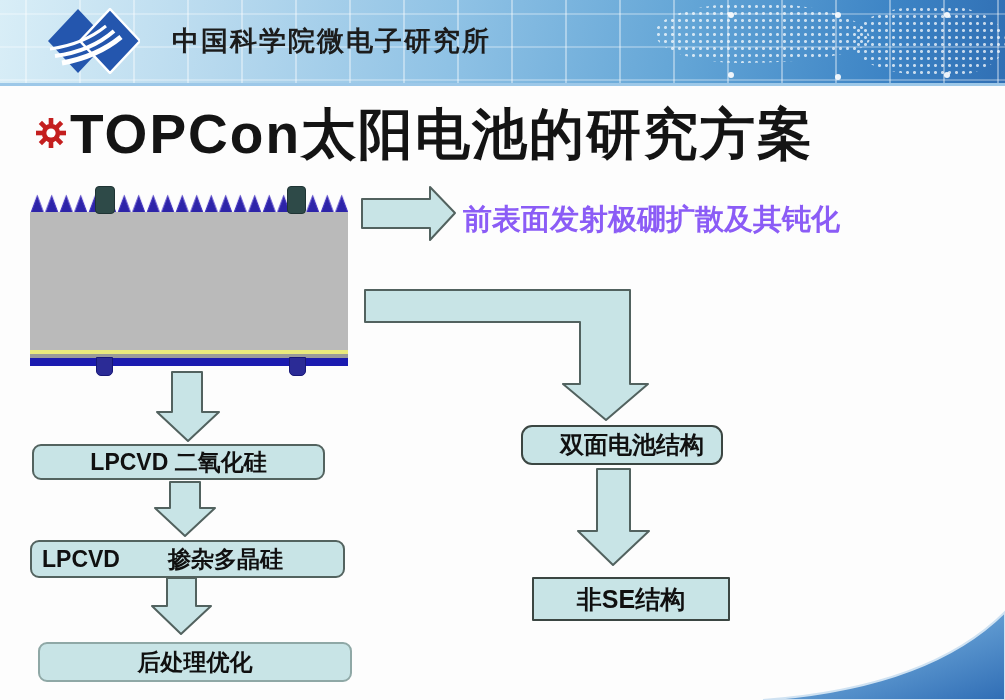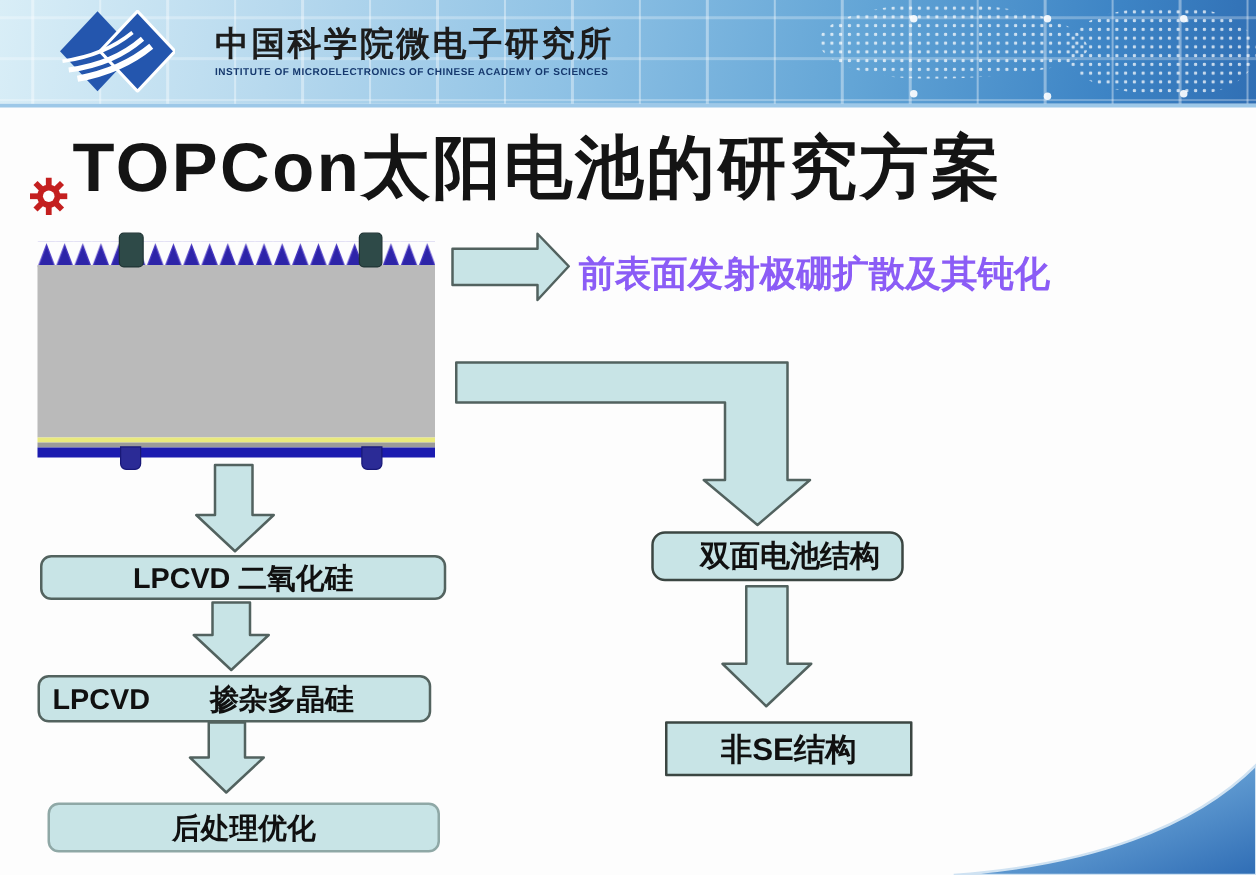--- a/index.html
+++ b/index.html
@@ -21,40 +21,40 @@
   #map1{left:655px;top:3px;width:215px;height:60px;border-radius:45% 55% 60% 40%/50% 60% 40% 50%;}
   #map2{left:855px;top:6px;width:150px;height:70px;border-radius:55% 45% 40% 60%/45% 55% 55% 45%;}
   .node-dot{position:absolute;width:6px;height:6px;border-radius:50%;background:#fff;opacity:.9;}
 
   #logo{position:absolute;left:48px;top:8px;display:flex;align-items:center;gap:20px;}
   #logo-text{margin-left:12px;}
   #logo-title{font-size:27px;font-weight:bold;color:#1c1c1c;letter-spacing:2px;line-height:30px;}
   #logo-subtitle{font-size:8px;font-weight:bold;color:#16396e;letter-spacing:.4px;margin-top:3px;}
 
   
-  #title-row{position:absolute;left:24px;top:98px;display:flex;align-items:flex-end;}
+  #title-row{position:absolute;left:36px;top:98px;display:flex;align-items:flex-start;}
   #gear{margin-top:20px;margin-right:4px;flex:0 0 auto;}
   #slide-title{margin:0;font-size:55px;font-weight:bold;color:#141414;letter-spacing:2px;white-space:nowrap;}
 
   
   .abs{position:absolute;}
   #wafer-body{left:30px;top:212px;width:318px;height:138px;background:#bababa;}
   #wafer-label{left:142px;top:280px;font-size:24px;font-weight:bold;color:#111;}
   #rear-yellow{left:30px;top:350px;width:318px;height:4px;background:#e9e97d;}
   #rear-gray{left:30px;top:354px;width:318px;height:4px;background:#9a9a9a;}
   #rear-blue{left:30px;top:358px;width:318px;height:8px;background:#1b1bb0;}
   .top-contact{top:186px;width:20px;height:28px;background:#2e4a48;border:1px solid #1f3434;border-radius:4px;}
   .bot-contact{top:357px;width:17px;height:19px;background:#2b2b96;border:1px solid #181878;border-radius:0 0 5px 5px;}
 
   
   #front-process{left:463px;top:200px;font-size:29px;font-weight:bold;color:#8b5cf6;white-space:nowrap;}
   .flow-box{display:flex;align-items:center;justify-content:center;
     background:#c8e4e6;border:2px solid #53635f;border-radius:9px;
     font-size:23px;font-weight:bold;color:#101010;white-space:nowrap;}
-  #box-oxide{left:32px;top:444px;width:325px;height:36px;}
+  #box-oxide{left:32px;top:444px;width:293px;height:36px;}
   #box-poly{left:30px;top:540px;width:315px;height:38px;justify-content:flex-start;padding-left:10px;}
   #box-poly .gap{display:inline-block;width:48px;}
   #box-post{left:38px;top:642px;width:314px;height:40px;border-color:#8fa8a6;}
   #box-bifacial{left:521px;top:425px;width:202px;height:40px;border-radius:11px;border-color:#3b4642;font-size:24px;padding-left:20px;}
   #box-nonse{left:532px;top:577px;width:198px;height:44px;border-radius:1px;border-color:#3b4642;font-size:25px;}
 
   
   #arrows{position:absolute;left:0;top:0;width:1005px;height:700px;pointer-events:none;}
   #arrows polygon{fill:#c8e4e6;stroke:#52625f;stroke-width:2;stroke-linejoin:round;}
 
@@ -80,21 +80,20 @@
     <div id="logo">
       <svg width="92" height="66" viewBox="0 0 92 66">
         <polygon points="30,1 60,33 30,65 0,33" fill="#2456ae"></polygon>
         <polygon points="62,1 92,33 62,65 32,33" fill="#2456ae" stroke="#ffffff" stroke-width="2.5"></polygon>
         <path d="M2,41 C24,38 42,31 58,18" stroke="#ffffff" stroke-width="3" fill="none"></path>
         <path d="M7,48 C30,45 50,37 66,23" stroke="#ffffff" stroke-width="4" fill="none"></path>
         <path d="M14,55 C36,51 56,43 73,29" stroke="#ffffff" stroke-width="5" fill="none"></path>
       </svg>
       <div id="logo-text">
         <div id="logo-title">中国科学院微电子研究所</div>
-        <div id="logo-subtitle">INSTITUTE OF MICROELECTRONICS OF CHINESE ACADEMY OF SCIENCES</div>
       </div>
     </div>
   </div>
 
   <div id="title-row">
     <svg id="gear" width="30" height="30" viewBox="0 0 26 26">
       <g fill="#c41f1f">
         <circle cx="13" cy="13" r="8"></circle>
         <g>
           <rect x="11" y="0" width="4" height="7"></rect>

